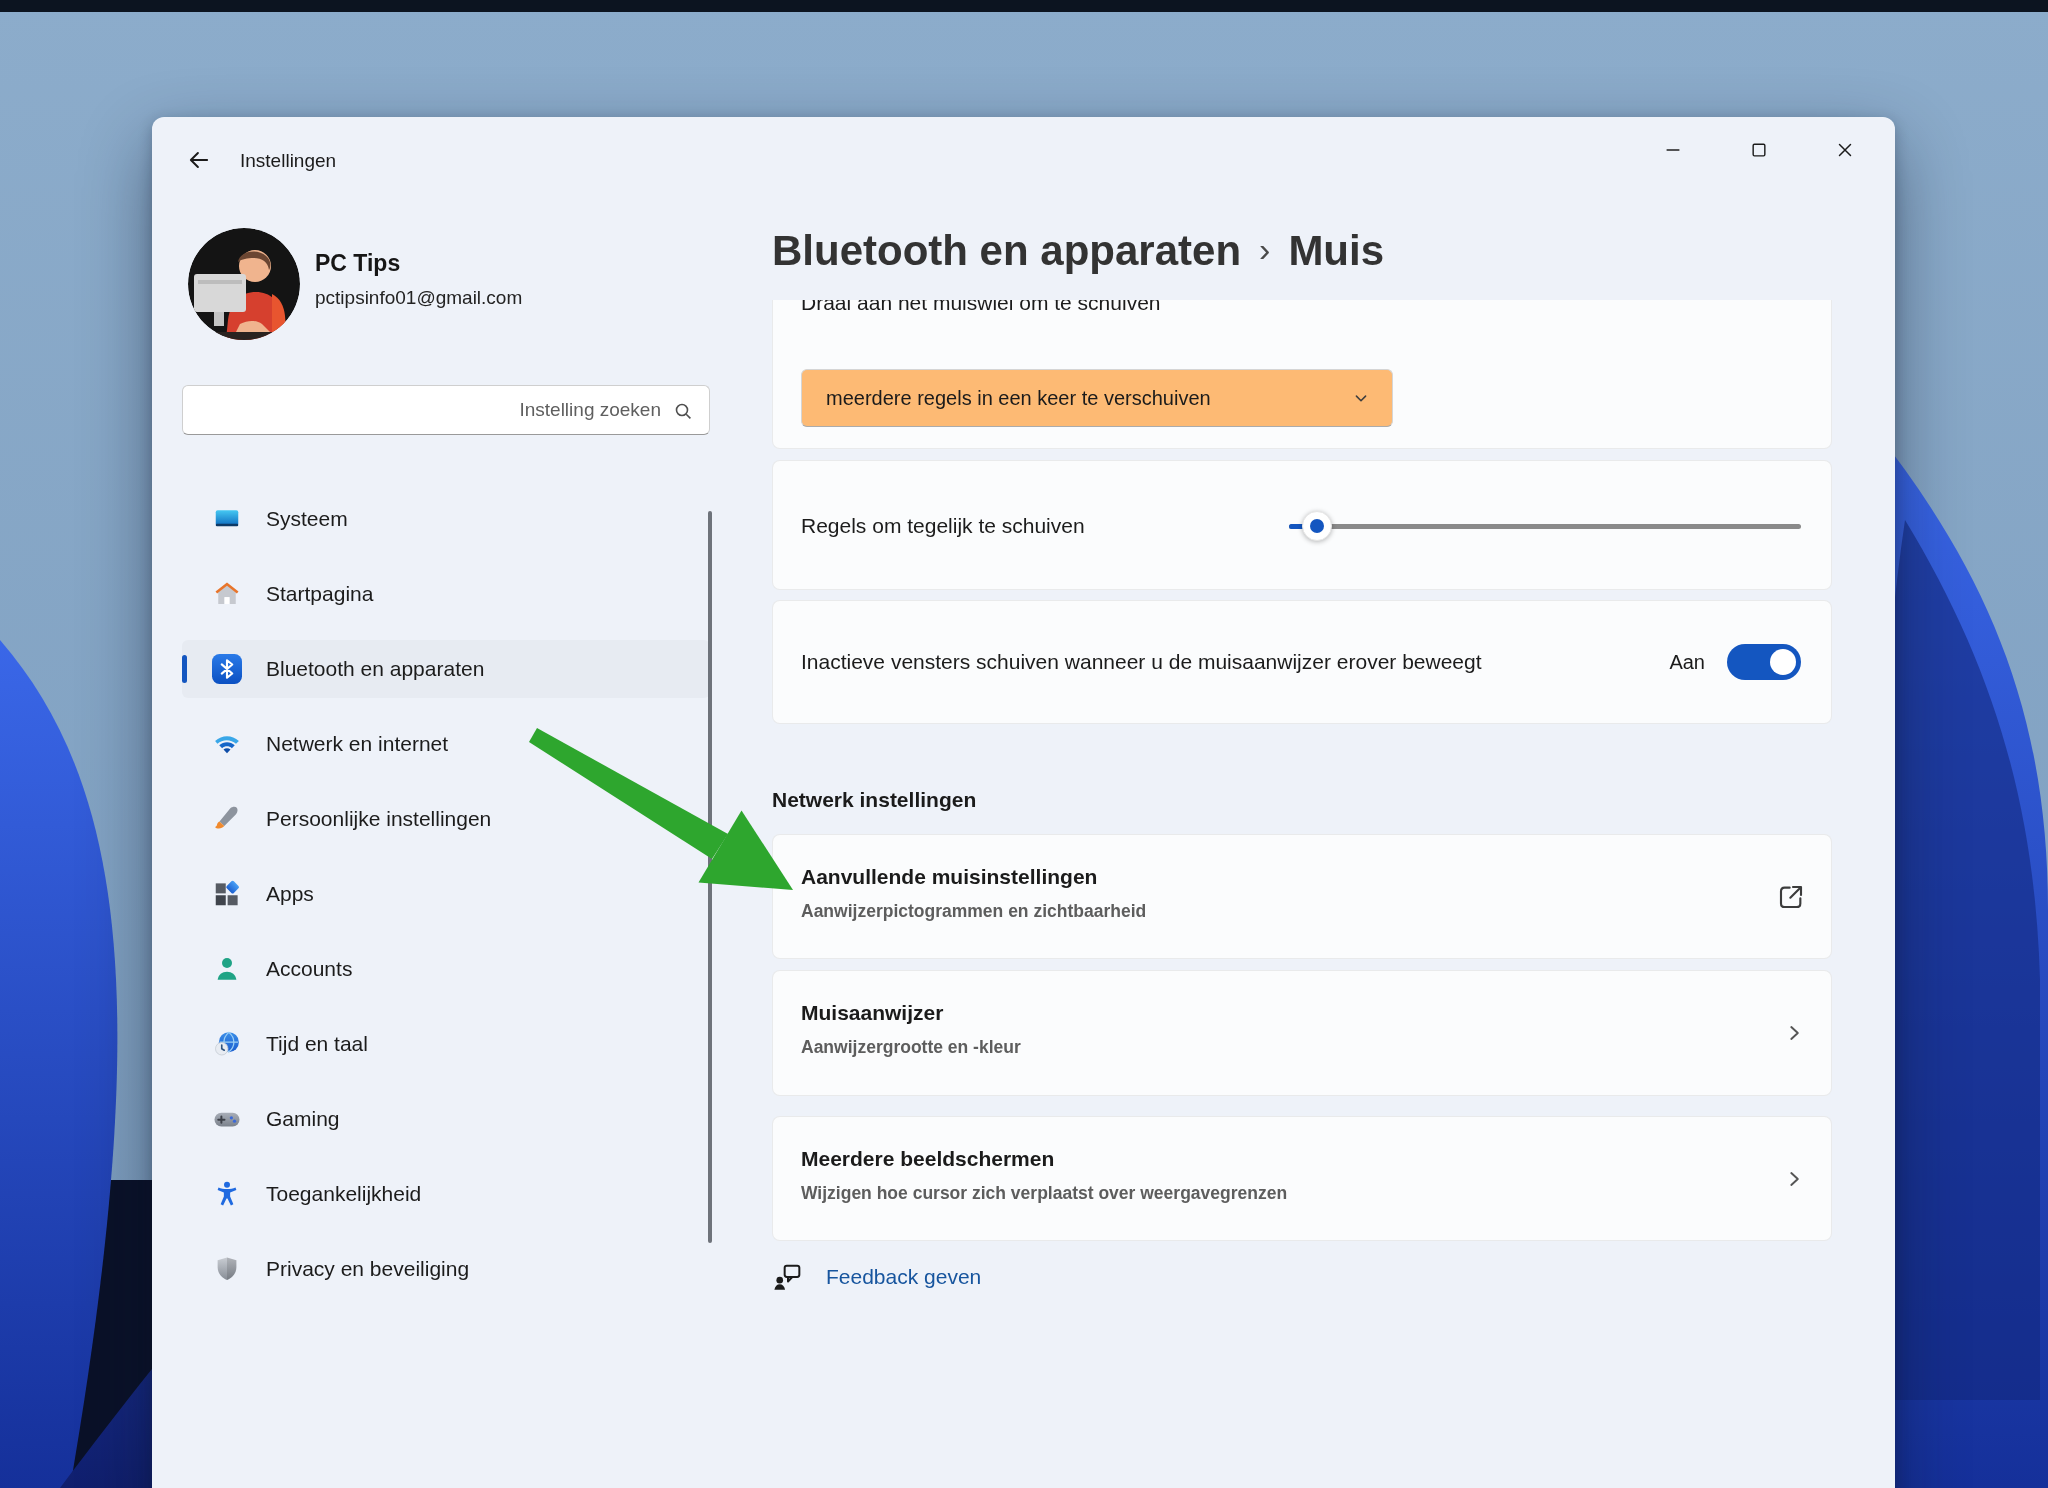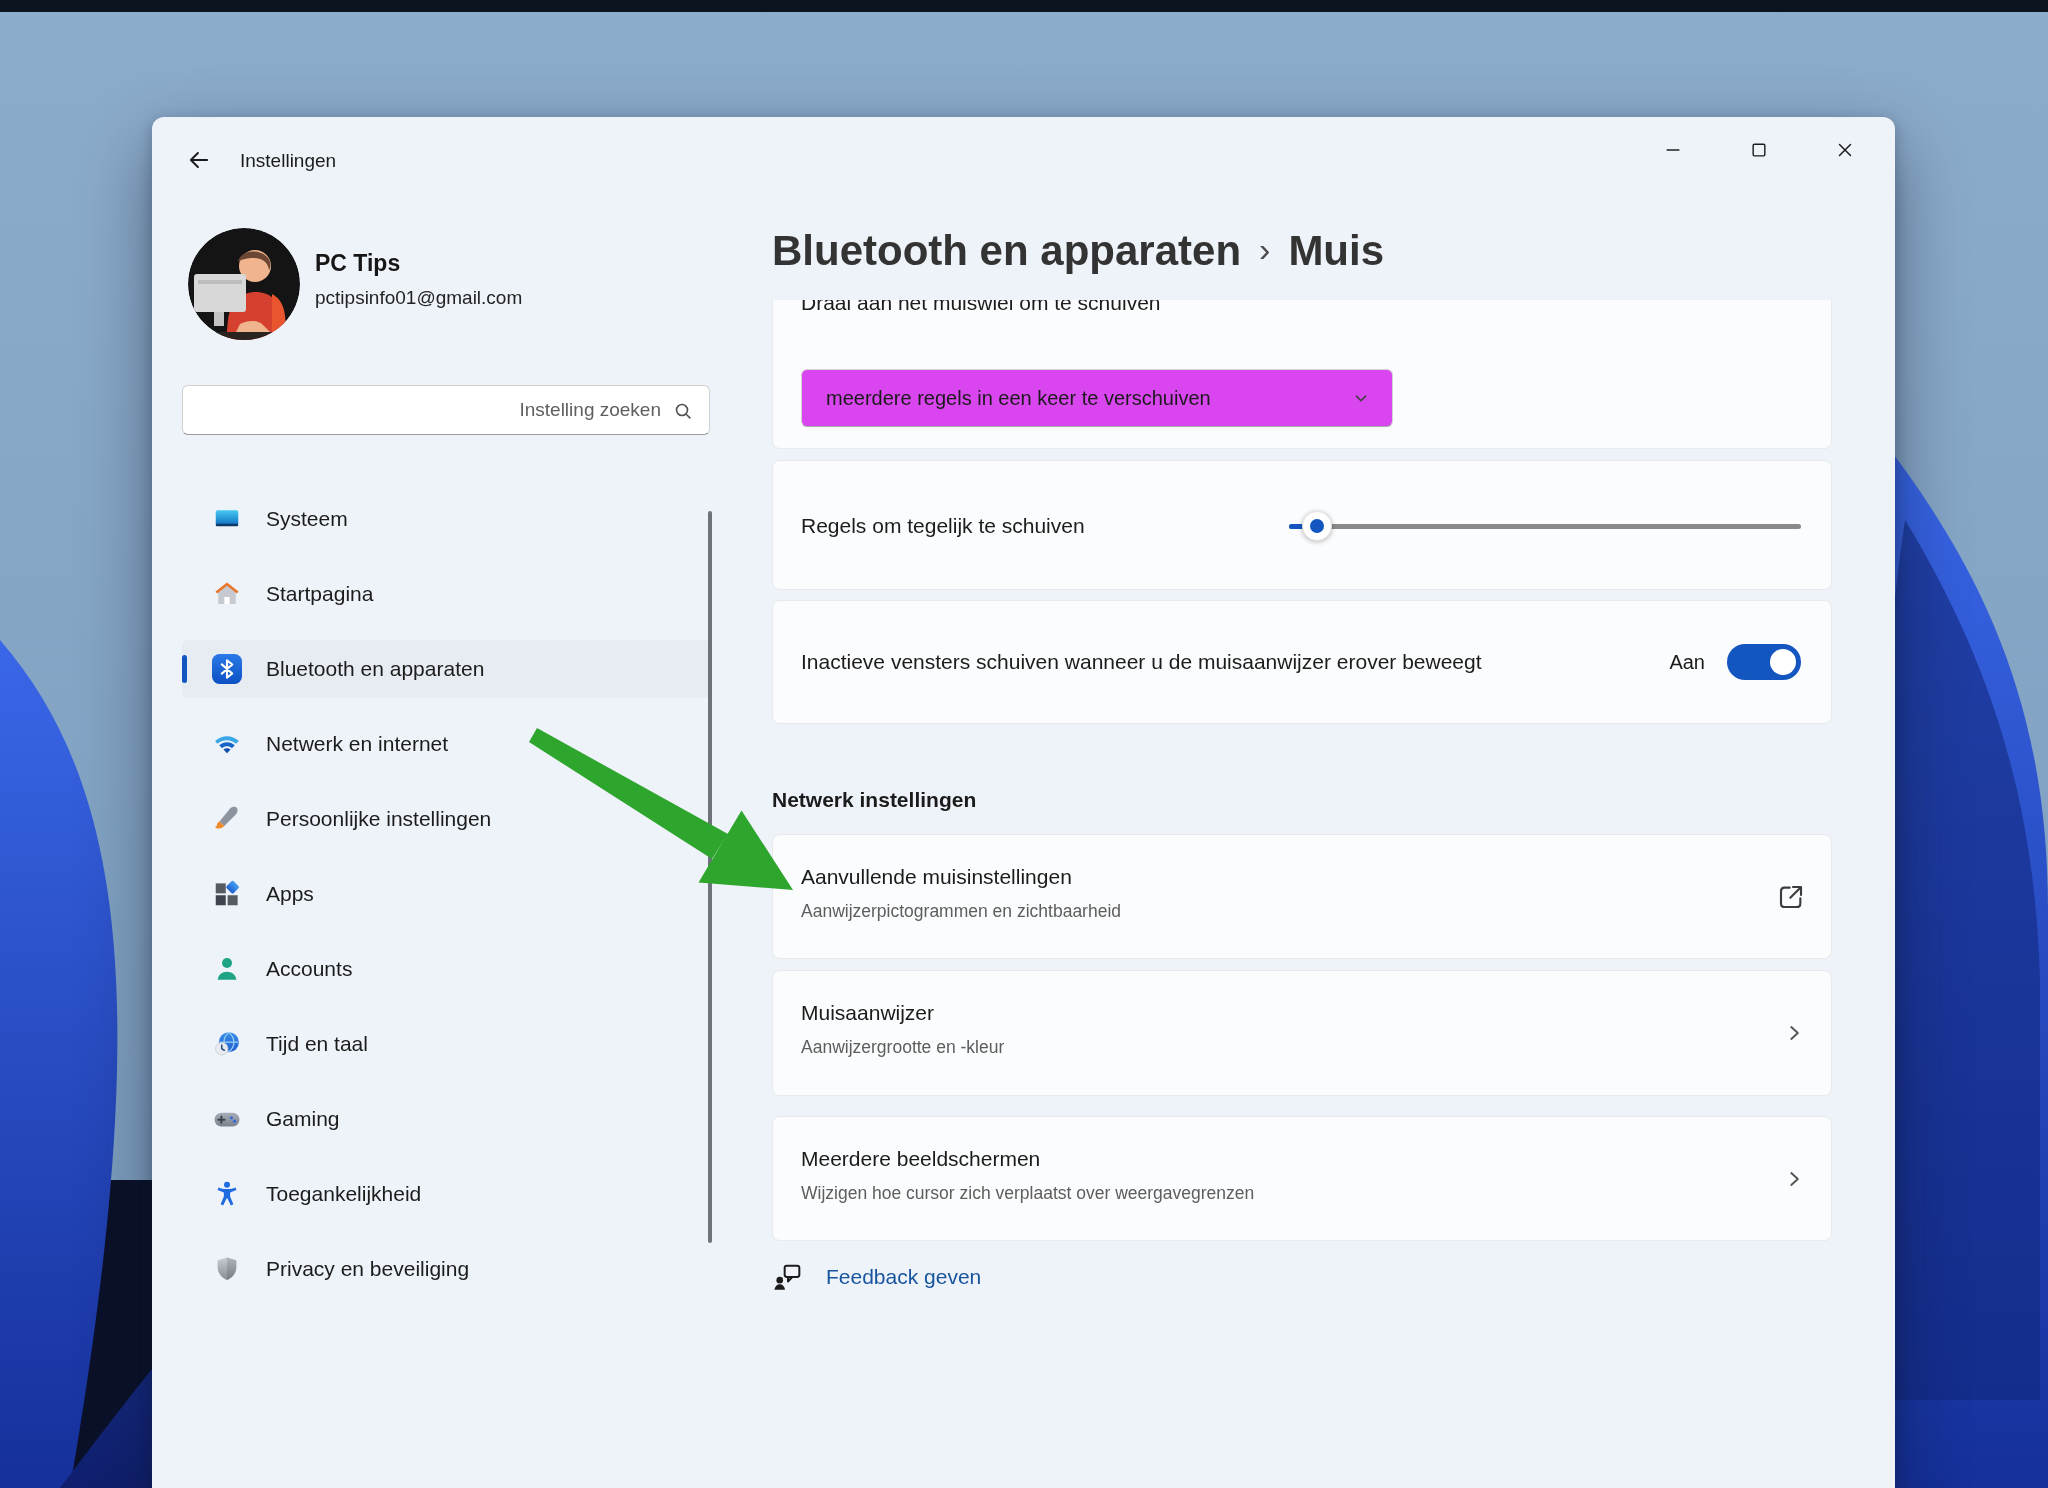--- a/index.html
+++ b/index.html
@@ -55,21 +55,21 @@
   .main-title .crumb{font-size:42px;font-weight:bold;color:#333;}
   .main-title .sep{font-size:34px;color:#4a4a4a;transform:translateY(-2px);}
   
   .viewport{position:absolute;left:620px;top:183px;width:1060px;height:1012px;overflow:hidden;}
   .card{
     background:#fbfcfd;border:1px solid rgba(0,0,0,0.07);border-radius:8px;box-sizing:border-box;position:relative;
   }
   .card1{margin-top:-60px;height:209px;}
   .card1 .row-label{position:absolute;left:28px;top:50px;font-size:21px;color:#1c1c1c;}
   .dropdown{
-    position:absolute;left:28px;top:128px;width:592px;height:58px;background:#d946ef;
+    position:absolute;left:28px;top:128px;width:592px;height:58px;background:#fdba74;
     border:1px solid #d5d5d5;border-bottom-color:#ababab;border-radius:6px;box-sizing:border-box;
     display:flex;align-items:center;cursor:pointer;
   }
   .dropdown .dval{margin-left:24px;font-size:20px;color:#1b1b1b;white-space:nowrap;}
   .dropdown .dchev{position:absolute;right:20px;top:17px;width:22px;height:22px;}
   .card2{margin-top:11px;height:130px;}
   .card2 .row-label{position:absolute;left:28px;top:0;height:130px;display:flex;align-items:center;font-size:21px;color:#1c1c1c;}
   .slider{position:absolute;right:30px;top:45px;width:512px;height:40px;}
   .slider .track{position:absolute;left:0;right:0;top:18px;height:5px;background:#8a8a8a;border-radius:3px;}
   .slider .fill{position:absolute;left:0;top:18px;height:5px;width:22px;background:#1456c0;border-radius:3px;}
@@ -78,21 +78,21 @@
     border:1px solid #e6e6e6;box-shadow:0 1px 5px rgba(0,0,0,.28);box-sizing:border-box;cursor:pointer;
   }
   .slider .thumb::after{content:"";position:absolute;left:7px;top:7px;width:14px;height:14px;border-radius:50%;background:#1456c0;}
   .card3{margin-top:10px;height:124px;display:flex;align-items:center;justify-content:space-between;padding:0 30px 0 28px;}
   .card3 .row-label{font-size:21px;color:#1c1c1c;line-height:34px;max-width:790px;}
   .toggle-wrap{display:flex;align-items:center;gap:22px;}
   .toggle-state{font-size:20px;color:#1b1b1b;}
   .toggle{position:relative;width:74px;height:36px;border-radius:18px;background:#1456c0;cursor:pointer;}
   .toggle .knob{position:absolute;right:5px;top:5px;width:26px;height:26px;border-radius:50%;background:#fff;}
   .section-heading{margin-top:64px;font-size:21px;font-weight:bold;color:#1b1b1b;}
-  .card-link{cursor:pointer;}
+  .card-link{cursor:pointer;font-weight:bold;}
   .card4{margin-top:22px;height:125px;}
   .card5{margin-top:11px;height:126px;}
   .card6{margin-top:20px;height:125px;}
   .card-link .ctitle{position:absolute;left:28px;top:30px;font-size:21px;color:#1b1b1b;}
   .card-link .csub{position:absolute;left:28px;top:66px;font-size:17.5px;color:#5d5d5d;}
   .card-link .ticon{position:absolute;right:24px;top:0;height:100%;display:flex;align-items:center;}
   .feedback{margin-top:16px;height:40px;display:flex;align-items:center;gap:22px;}
   .feedback .fb-label{font-size:21px;color:#17559e;cursor:pointer;}
   
   #arrow{position:absolute;inset:0;z-index:5;pointer-events:none;}

